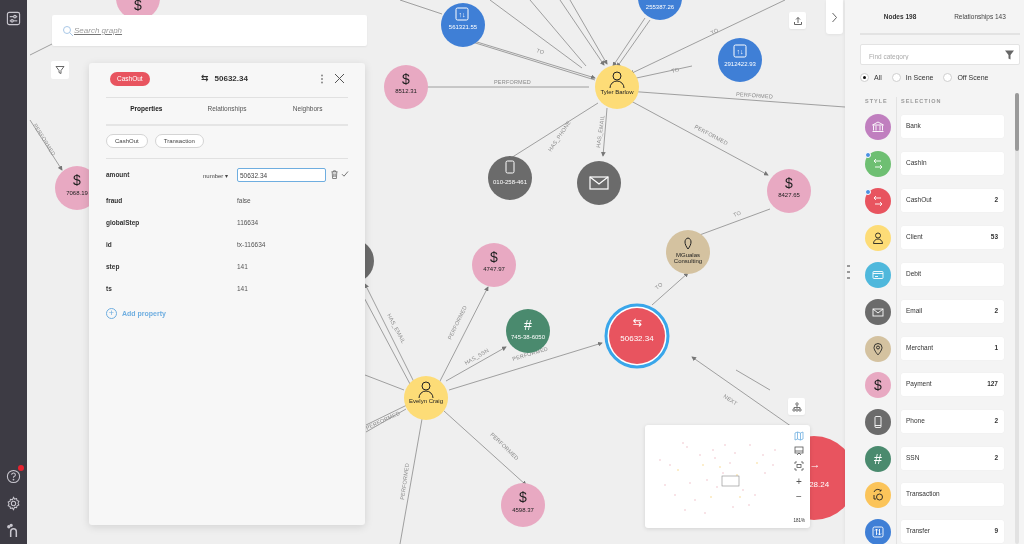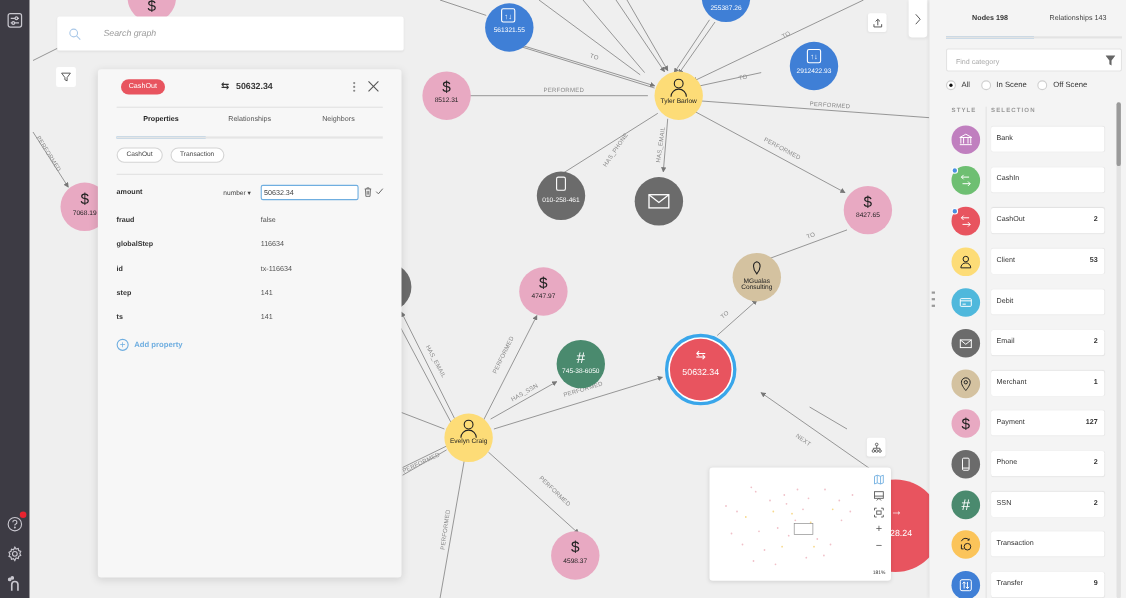--- a/index.html
+++ b/index.html
@@ -13,21 +13,21 @@
 
   
   .canvas { position: absolute; left: 27px; top: 0; width: 818px; height: 544px; background: #efefef; overflow: hidden; }
   .canvas svg.graph { position: absolute; left: 0; top: 0; }
   .node-label { font-size: 6px; text-anchor: middle; }
   .edge-label { font-size: 5.5px; fill: #8a8a8a; letter-spacing: 0.2px; }
 
   
   .search { position: absolute; left: 52px; top: 15px; width: 315px; height: 31px; background: #fff; border-radius: 2px; box-shadow: 0 1px 2px rgba(0,0,0,0.06); display: flex; align-items: center; }
   .search .sicon { width: 12px; height: 12px; margin-left: 10px; color: #a9c8e8; }
-  .search input { border: none; outline: none; background: transparent; margin-left: 20px; font-size: 8px; font-style: italic; color: #777; width: 260px; font-family: "Liberation Sans", sans-serif; }
+  .search input { border: none; outline: none; background: transparent; margin-left: 0; font-size: 8px; font-style: italic; color: #777; width: 260px; font-family: "Liberation Sans", sans-serif; text-decoration: underline; }
   .search input::placeholder { color: #9a9a9a; font-style: italic; }
 
   .filter-btn { position: absolute; left: 51px; top: 61px; width: 18px; height: 18px; background: #fff; border-radius: 2px; display: flex; align-items: center; justify-content: center; color: #555; }
 
   
   .panel { position: absolute; left: 89px; top: 63px; width: 276px; height: 462px; background: #f7f7f7; border-radius: 3px; box-shadow: 0 2px 8px rgba(0,0,0,0.12); }
   .panel .badge { position: absolute; left: 21px; top: 9px; height: 14px; padding: 0 7px; background: #e8545f; color: #fff; font-size: 6.5px; line-height: 14px; border-radius: 7px; }
   .panel .head-title { position: absolute; left: 112px; top: 10px; font-size: 8px; font-weight: bold; color: #333; display: flex; align-items: center; gap: 6px; }
   .panel .more { position: absolute; left: 230px; top: 10px; width: 6px; height: 12px; color: #888; }
   .panel .close { position: absolute; left: 245px; top: 10px; width: 11px; height: 11px; color: #555; }

